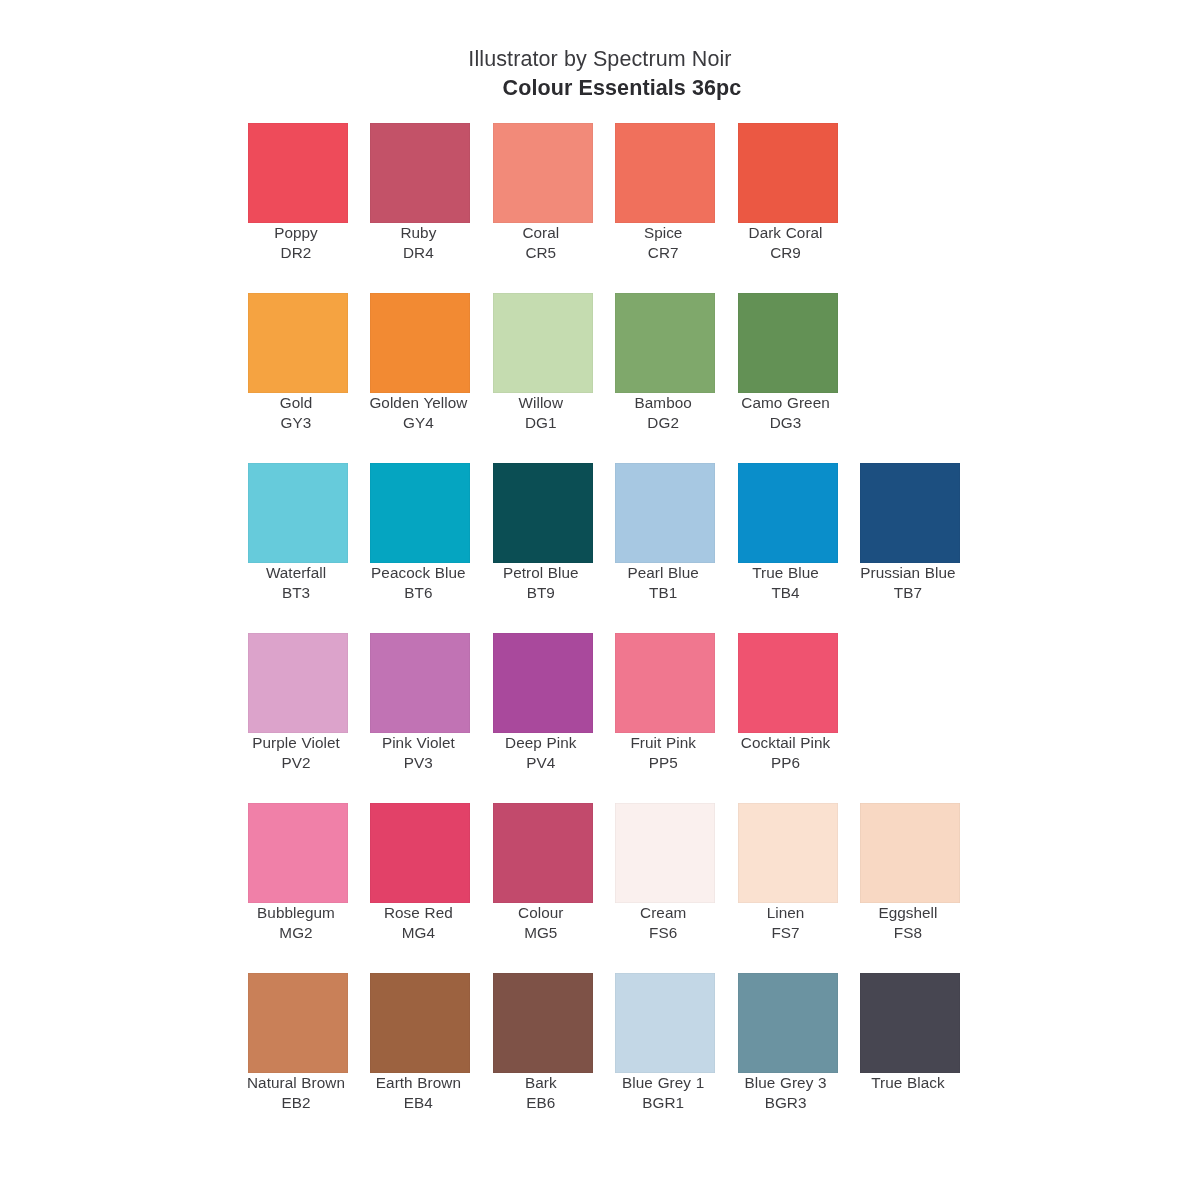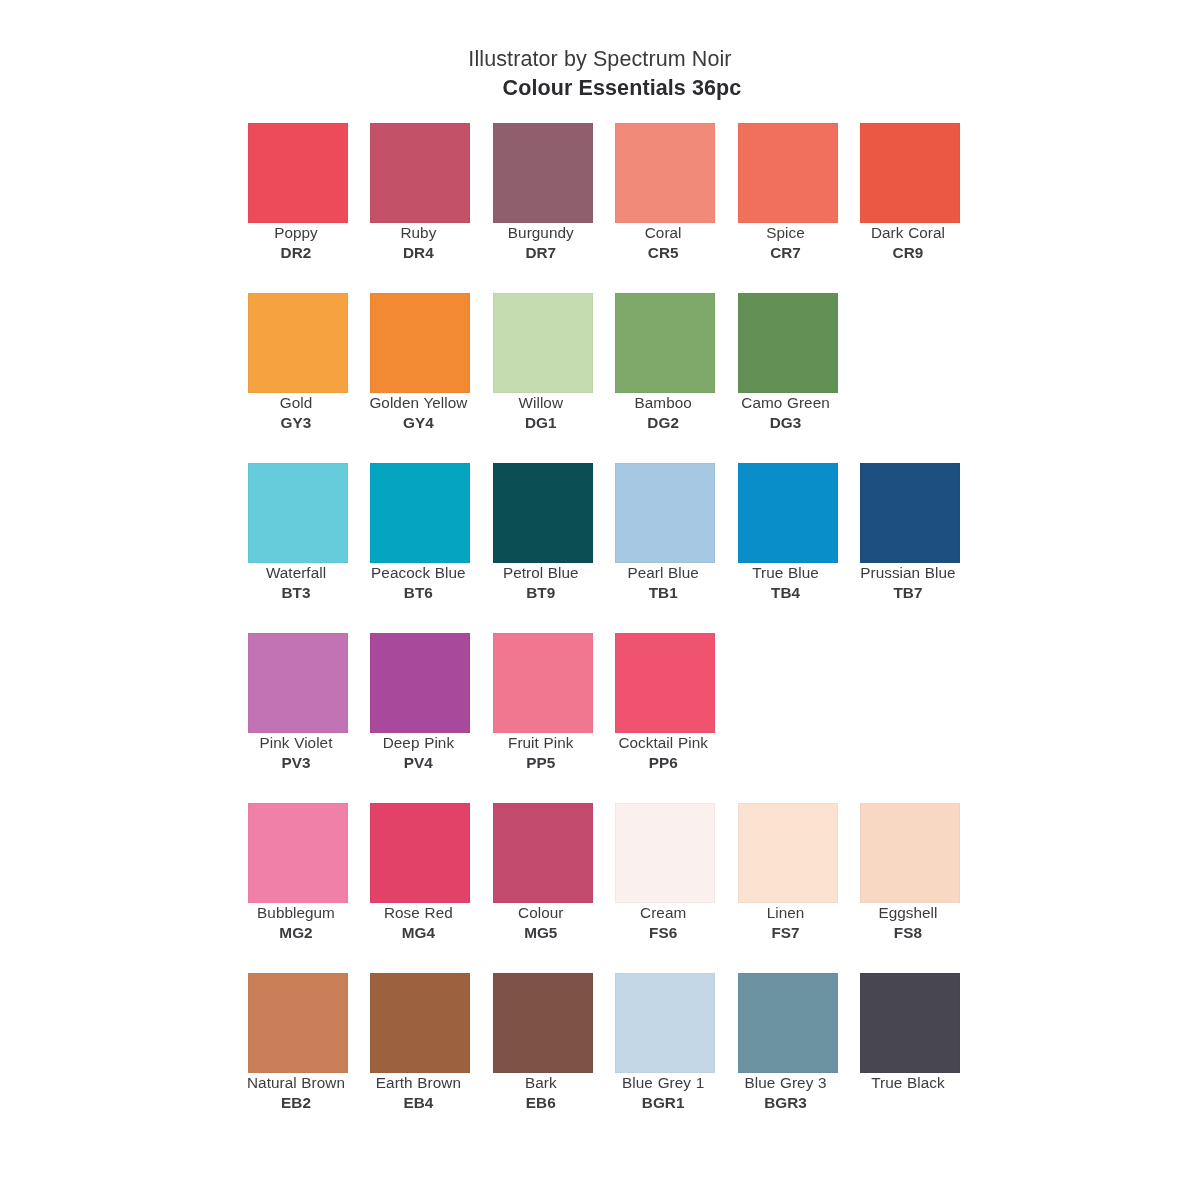--- a/index.html
+++ b/index.html
@@ -75,21 +75,21 @@
     width: 108px;
     margin-left: -4px;
     text-align: center;
     font-size: 15.3px;
     line-height: 20.4px;
     color: #3c3c40;
     letter-spacing: 0.05px;
     word-spacing: 0.4px;
   }
   .cap-name { display: block; }
-  .cap-code { display: block; font-weight: bold; }
+  .cap-code { display: block; }
 
   
   .band {
     grid-column: 1 / -1;
     display: grid;
     grid-template-columns: repeat(6, 100px);
     column-gap: 22.4px;
     height: 170px;
   }
 </style>
@@ -113,27 +113,20 @@
           </div>
         </div>
         <div class="cell">
           <div class="chip" style="background: rgb(195, 82, 104);"></div>
           <div class="caption">
             <span class="cap-name">Ruby</span>
             <span class="cap-code">DR4</span>
           </div>
         </div>
         <div class="cell">
-          <div class="chip" style="background: rgb(143, 95, 110);"></div>
-          <div class="caption">
-            <span class="cap-name">Burgundy</span>
-            <span class="cap-code">DR7</span>
-          </div>
-        </div>
-        <div class="cell">
           <div class="chip" style="background: rgb(242, 138, 121);"></div>
           <div class="caption">
             <span class="cap-name">Coral</span>
             <span class="cap-code">CR5</span>
           </div>
         </div>
         <div class="cell">
           <div class="chip" style="background: rgb(240, 112, 92);"></div>
           <div class="caption">
             <span class="cap-name">Spice</span>
@@ -224,20 +217,27 @@
         <div class="cell">
           <div class="chip" style="background: rgb(28, 79, 128);"></div>
           <div class="caption">
             <span class="cap-name">Prussian Blue</span>
             <span class="cap-code">TB7</span>
           </div>
         </div>
       </div>
       <div class="band">
         <div class="cell">
+          <div class="chip" style="background: rgb(220, 163, 203);"></div>
+          <div class="caption">
+            <span class="cap-name">Purple Violet</span>
+            <span class="cap-code">PV2</span>
+          </div>
+        </div>
+        <div class="cell">
           <div class="chip" style="background: rgb(193, 115, 180);"></div>
           <div class="caption">
             <span class="cap-name">Pink Violet</span>
             <span class="cap-code">PV3</span>
           </div>
         </div>
         <div class="cell">
           <div class="chip" style="background: rgb(169, 73, 156);"></div>
           <div class="caption">
             <span class="cap-name">Deep Pink</span>

